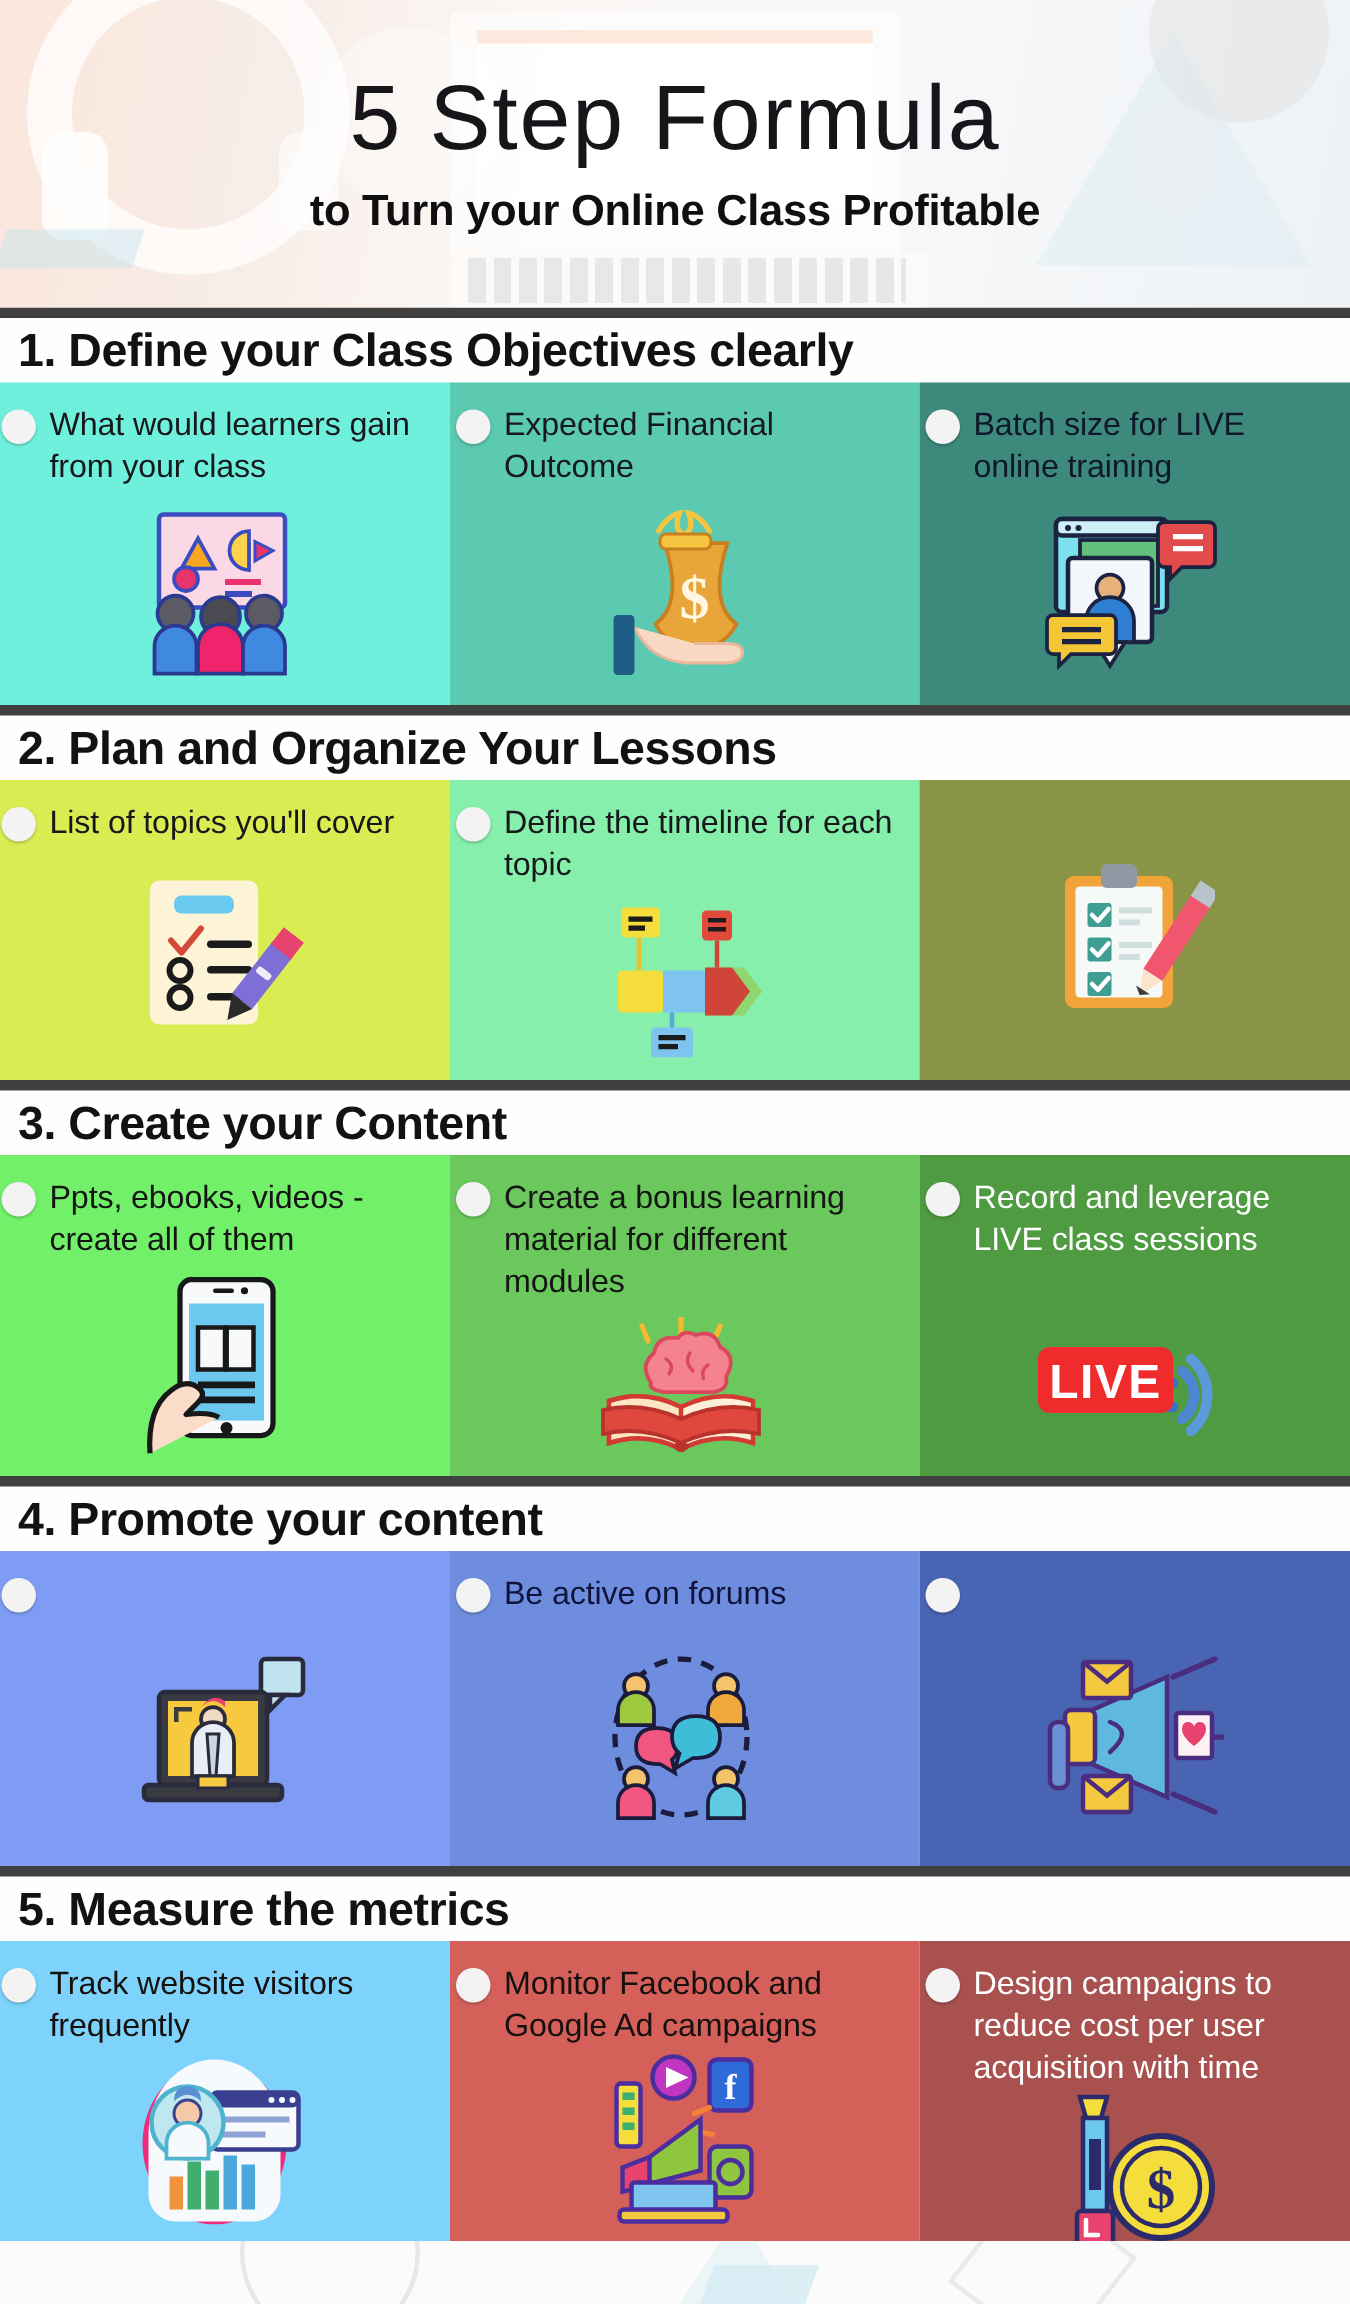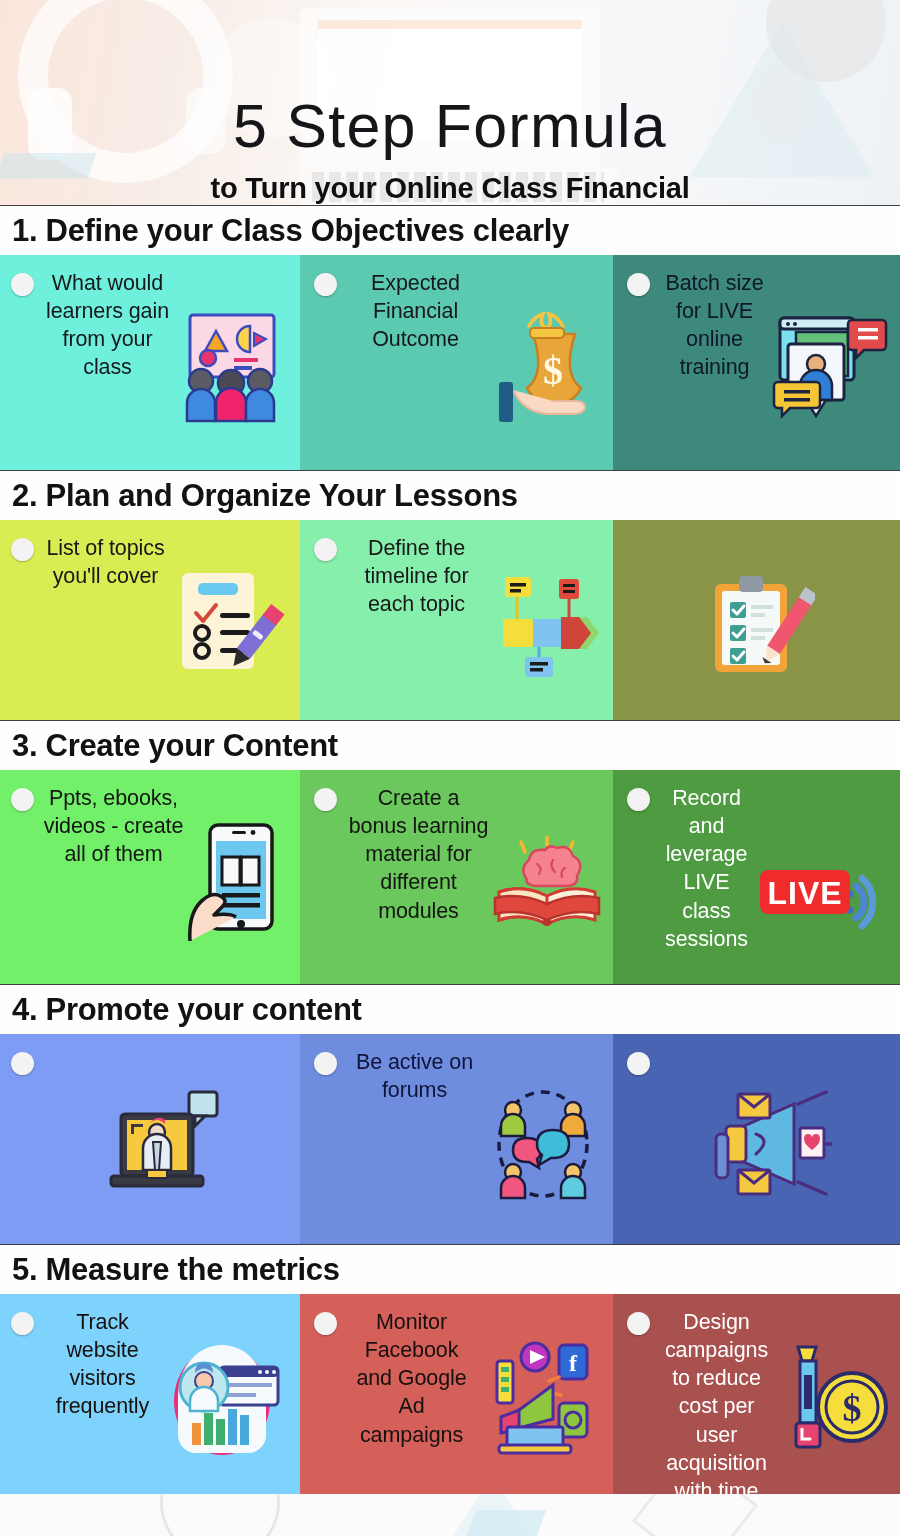--- a/index.html
+++ b/index.html
@@ -24,21 +24,21 @@
     position: relative;
     height: 205px;
     width: 100%;
     overflow: hidden;
     background: linear-gradient(100deg,
         #fbe6dc 0%, #f7ece6 18%, #fbf7f4 38%,
         #f9f9fa 58%, #f4f6f8 78%, #eef2f5 100%);
     display: flex;
     flex-direction: column;
     align-items: center;
-    justify-content: flex-end;
+    justify-content: center;
   }
   
   .bg-shape { position: absolute; pointer-events: none; }
   .bg-headphone-band {
     left: 18px; top: -32px; width: 215px; height: 215px;
     border: 30px solid rgba(255,255,255,0.72);
     border-radius: 50%;
   }
   .bg-headphone-cupL {
     left: 28px; top: 88px; width: 44px; height: 72px;
@@ -102,38 +102,37 @@
   }
 
   
   .section { width: 100%; }
   .section-header {
     height: 50px;
     background: #fefefe;
     display: flex;
     align-items: center;
     padding-left: 12px;
-    border-top: 1px solid #404040;
+    border-top: 7px solid #404040;
   }
   .section-header-text {
     font-size: 31px;
     font-weight: 700;
     color: #121215;
     letter-spacing: -0.3px;
     white-space: nowrap;
   }
 
   .cards { display: flex; width: 100%; }
   .card {
     position: relative;
-    padding: 14px 10px 8px 14px;
+    padding: 14px 10px 8px 4px;
     display: flex;
-    flex-direction: row;
+    flex-direction: column;
     overflow: hidden;
-    text-align: center;
   }
   .card.c1 { width: 300px; }
   .card.c2 { width: 313px; }
   .card.c3 { width: 287px; }
 
   .card-head { display: flex; align-items: flex-start; gap: 9px; }
   .bullet {
     flex: 0 0 auto;
     width: 23px; height: 23px;
     border-radius: 50%;
@@ -230,21 +229,21 @@
     <div class="bg-shape bg-key-rows"></div>
     <div class="bg-shape bg-headphone-band"></div>
     <div class="bg-shape bg-headphone-cupL"></div>
     <div class="bg-shape bg-headphone-cupR"></div>
     <div class="bg-shape bg-tri"></div>
     <div class="bg-shape bg-circle-tr"></div>
     <div class="bg-shape bg-mouse"></div>
     <div class="bg-shape bg-blue-strip"></div>
 
     <div class="title-main">5 Step Formula</div>
-    <div class="title-sub">to Turn your Online Class Financial</div>
+    <div class="title-sub">to Turn your Online Class Profitable</div>
   </div>
 
   <div class="section s1">
     <div class="section-header">
       <div class="section-header-text">1. Define your Class Objectives clearly</div>
     </div>
     <div class="cards">
 
       <div class="card c1">
         <div class="card-head">

